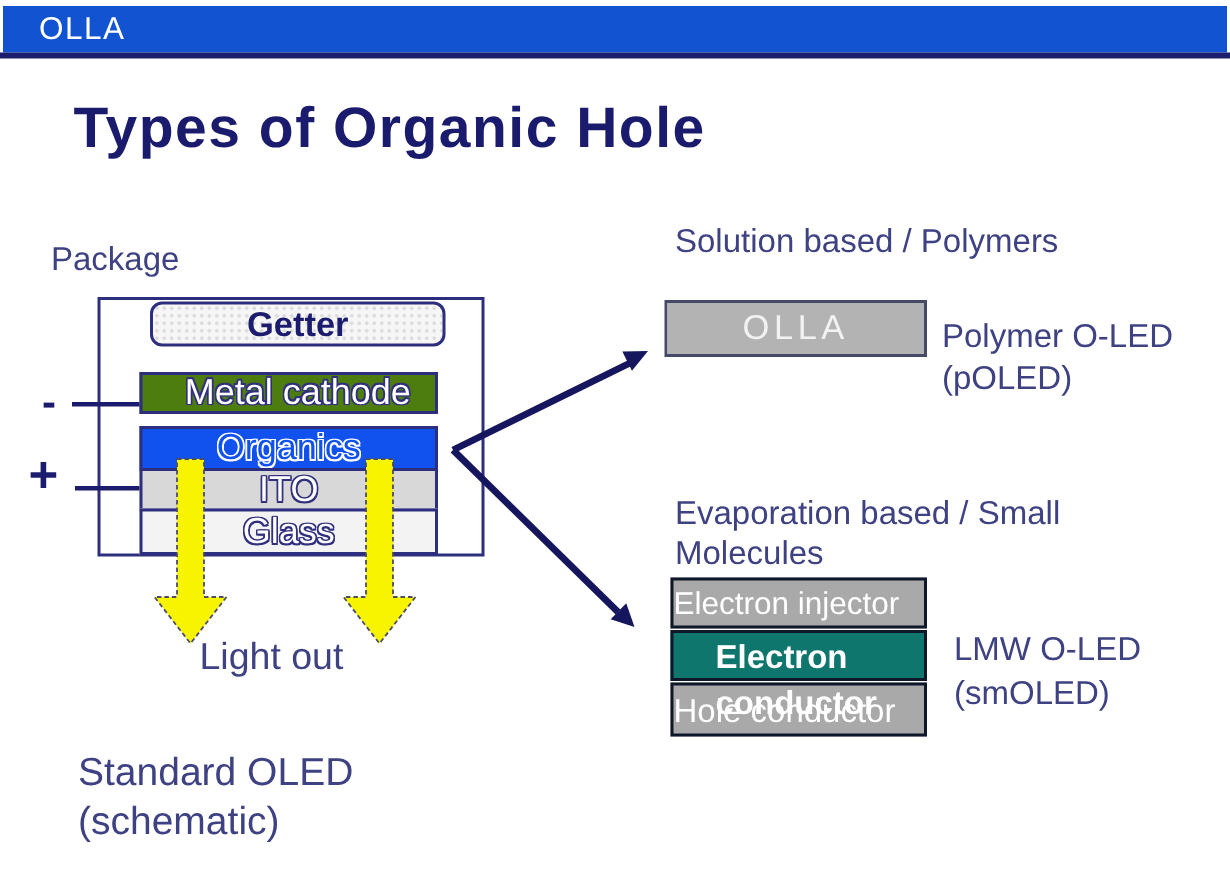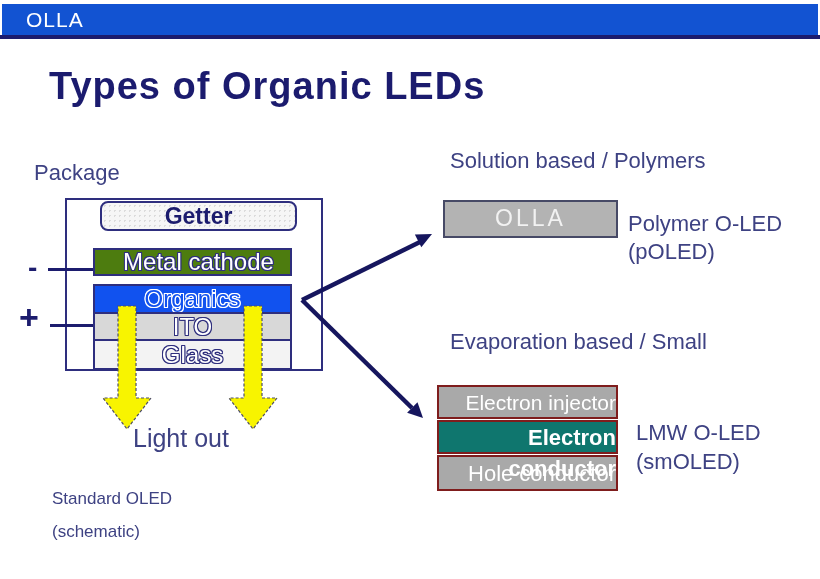--- a/index.html
+++ b/index.html
@@ -12,21 +12,21 @@
   .topbar .logo{
     position:absolute;left:24px;top:4px;color:#ffffff;font-weight:normal;font-size:21px;letter-spacing:1px;
   }
   .topbar-underline{position:absolute;left:0;right:0;top:35px;height:4px;background:#1c1c6e;}
   
   .title{
     position:absolute;left:49px;top:65px;font-size:38px;font-weight:bold;color:#1b1b6e;letter-spacing:1px;
   }
   
   .lbl{position:absolute;color:#3e4283;font-size:22px;}
-  .big-lbl{position:absolute;color:#3e4283;font-size:17px;line-height:33px;}
+  .big-lbl{position:absolute;color:#3e4283;font-size:26px;line-height:33px;margin-top:16px;}
   
   .package{position:absolute;left:65px;top:198px;width:258px;height:173px;border:2px solid #2e2e7e;background:#ffffff;box-sizing:border-box;}
   .getter{
     position:absolute;left:100px;top:201px;width:197px;height:30px;box-sizing:border-box;
     border:2px solid #2e2e7e;border-radius:8px;
     background-color:#f6f6f6;
     background-image:radial-gradient(#dcdcdc 1px, transparent 1px);
     background-size:5px 5px;
     color:#1c1c6e;font-weight:bold;font-size:23px;text-align:center;line-height:26px;
   }
@@ -54,21 +54,21 @@
   .plus-line{position:absolute;left:50px;top:324px;width:43px;height:3px;background:#1c1c6e;}
   .light-out{position:absolute;left:133px;top:424px;font-size:25px;color:#3e4283;}
   .caption{left:52px;top:482px;}
   
   .pbox{position:absolute;left:443px;top:200px;width:175px;box-sizing:border-box;border:2px solid #474a66;}
   .pbox-row{box-sizing:border-box;text-align:center;}
   .row-polymer{height:34px;background:#1152ef;border-bottom:2px solid #474a66;
     color:#ffffff;font-weight:bold;font-size:23px;line-height:33px;}
   .row-pedot{height:34px;background:#b3b3b3;color:#f2f2f2;font-size:23px;line-height:33px;letter-spacing:3px;}
   .smbox{position:absolute;left:437px;top:385px;width:181px;}
-  .sm-row{box-sizing:border-box;border:2px solid #7f1d1d;text-align:right;color:#ffffff;margin-top:1px;}
+  .sm-row{box-sizing:border-box;border:2px solid #0f172a;text-align:left;color:#ffffff;margin-top:1px;margin-left:10px;}
   .sm-row:first-child{margin-top:0;}
   .row-injector{height:34px;background:#a9a9a9;font-size:21px;line-height:31px;}
   .row-conductor{height:34px;background:#0f766e;font-size:22px;font-weight:bold;line-height:31px;padding-left:28px;}
   .row-emitter{height:35px;background:#1152ef;font-size:22px;font-weight:bold;line-height:32px;}
   .row-hole{height:36px;background:#a9a9a9;font-size:22px;line-height:33px;}
   .rt-label{left:628px;top:210px;line-height:28px;}
   .rb-label{left:636px;top:418px;line-height:29px;}
   .rt-heading{left:450px;top:148px;}
   .rb-heading{left:450px;top:328px;line-height:27px;}
   .lbl2{font-size:22px;color:#3e4283;position:absolute;}
@@ -78,21 +78,21 @@
 </head>
 <body>
 
 <div class="slide">
 
   <div class="topbar">
     <span class="logo">OLLA</span>
   </div>
   <div class="topbar-underline"></div>
 
-  <div class="title">Types of Organic LEDs</div>
+  <div class="title">Types of Organic Hole</div>
 
   <div class="lbl" style="left:34px;top:160px;">Package</div>
 
   <div class="package"></div>
   <div class="getter">Getter</div>
 
   <div class="layer layer-metal hollow-navy">Metal cathode</div>
   <div class="layer layer-organics hollow-white">Organics</div>
   <div class="layer layer-ito hollow-navy">ITO</div>
   <div class="layer layer-glass hollow-navy">Glass</div>
@@ -115,20 +115,21 @@
     <div class="pbox-row row-pedot">OLLA</div>
   </div>
 
   <div class="lbl2 rt-label">
     <div>Polymer O-LED</div>
     <div>(pOLED)</div>
   </div>
 
   <div class="lbl2 rb-heading">
     <div>Evaporation based / Small</div>
+    <div>Molecules</div>
   </div>
 
   <div class="smbox">
     <div class="sm-row row-injector">Electron injector</div>
     <div class="sm-row row-conductor">Electron conductor</div>
     <div class="sm-row row-hole">Hole conductor</div>
   </div>
 
   <div class="lbl2 rb-label">
     <div>LMW O-LED</div>

